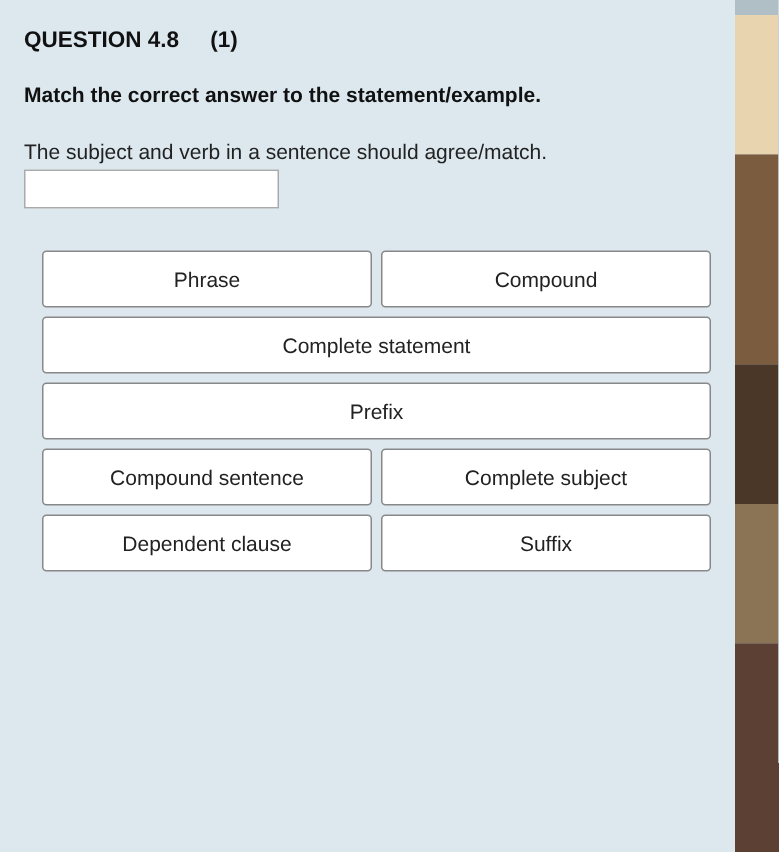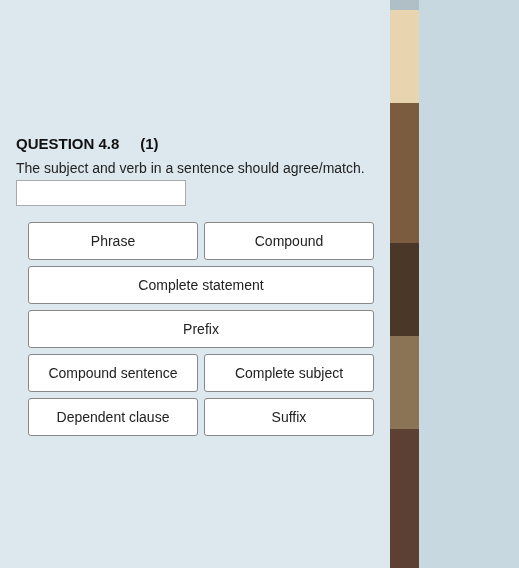--- a/index.html
+++ b/index.html
@@ -5,27 +5,26 @@
     * { box-sizing: border-box; margin: 0; padding: 0; }
     body {
       width: 519px;
       height: 568px;
       display: flex;
       background: #c8d8e0;
       font-family: Arial, sans-serif;
       overflow: hidden;
     }
     .main-panel {
-      width: 390px;
+      width: 490px;
       background: #dce8ee;
       padding: 18px 16px 16px 16px;
       display: flex;
       flex-direction: column;
-      gap: 0;
-      justify-content: center;
+      gap: 12px;
     }
     .question-header {
       font-weight: bold;
       font-size: 15px;
       margin-bottom: 8px;
       color: #111;
     }
     .question-instruction {
       font-weight: bold;
       font-size: 14px;
@@ -109,20 +108,21 @@
   </style>
 </head>
 <body>
 
 <div class="main-panel">
   <div class="question-header">
     <span>QUESTION 4.8</span>
     &nbsp;&nbsp;&nbsp;
     <span>(1)</span>
   </div>
+  <div class="question-instruction">Match the correct answer to the statement/example.</div>
   <div class="question-text">
     <span>The subject and verb in a sentence should agree/match.</span>
     <input class="answer-box" type="text" style="">
   </div>
   <div class="options-grid">
     <div class="options-row">
       <button class="option-btn">Phrase</button>
       <button class="option-btn">Compound</button>
     </div>
     <div class="options-row">

